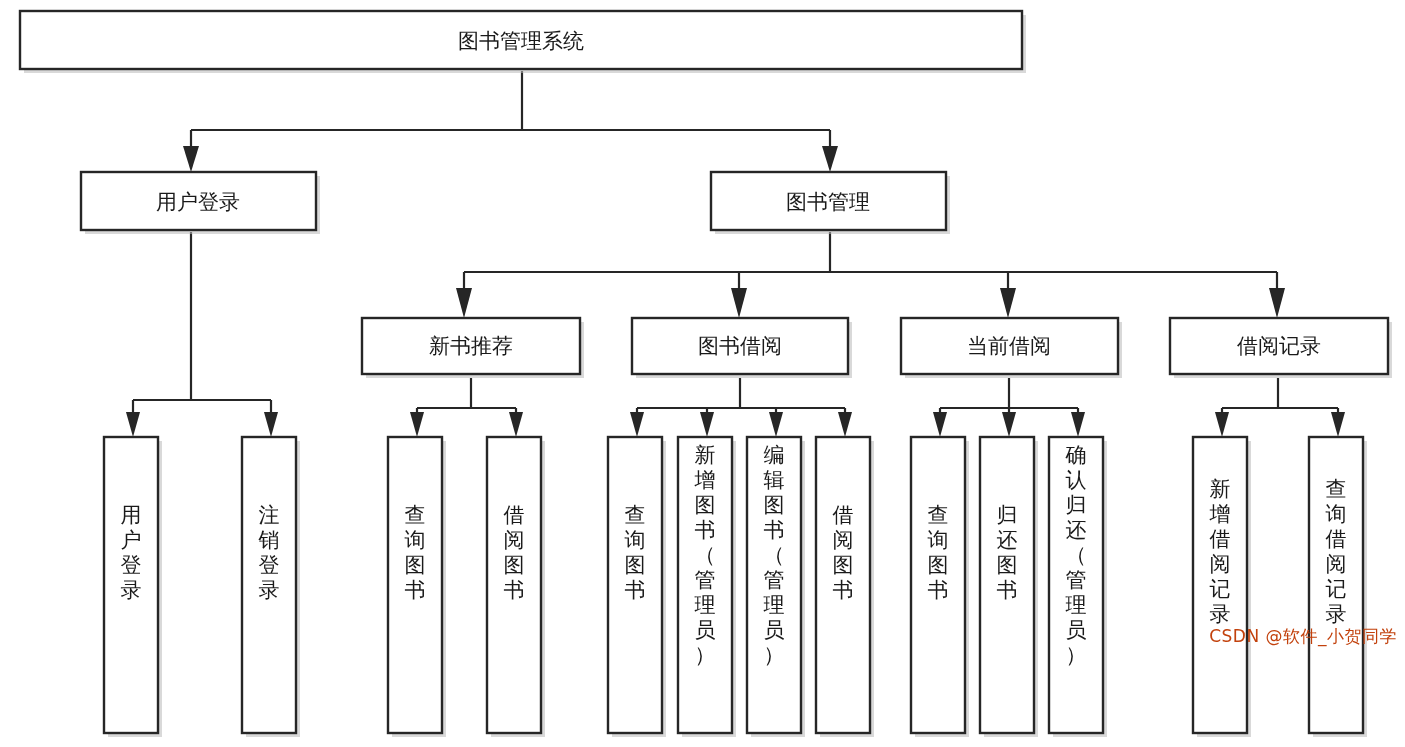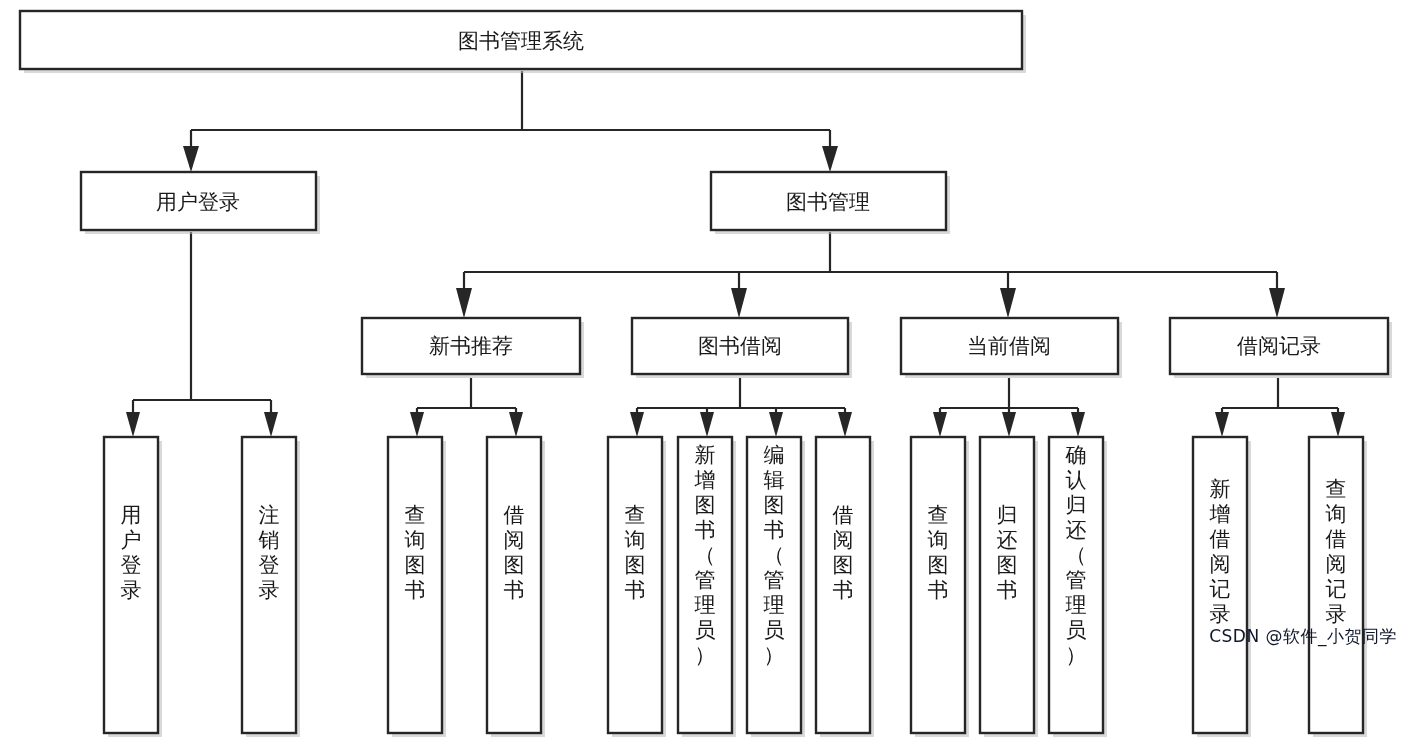--- a/index.html
+++ b/index.html
@@ -57,21 +57,21 @@
     font-size: 21px;
     fill: #1a1a1a;
     text-anchor: middle;
   }
   .watermark-text {
     position: absolute;
     right: 8px;
     bottom: 6px;
     font-family: "DejaVu Sans", "Liberation Sans", sans-serif;
     font-size: 17px;
-    color: #0f172a;
+    color: #c2410c;
     letter-spacing: 0.5px;
     white-space: nowrap;
     pointer-events: none;
     user-select: none;
   }
 </style>
 </head>
 <body>
 
 <div id="diagram-root">

